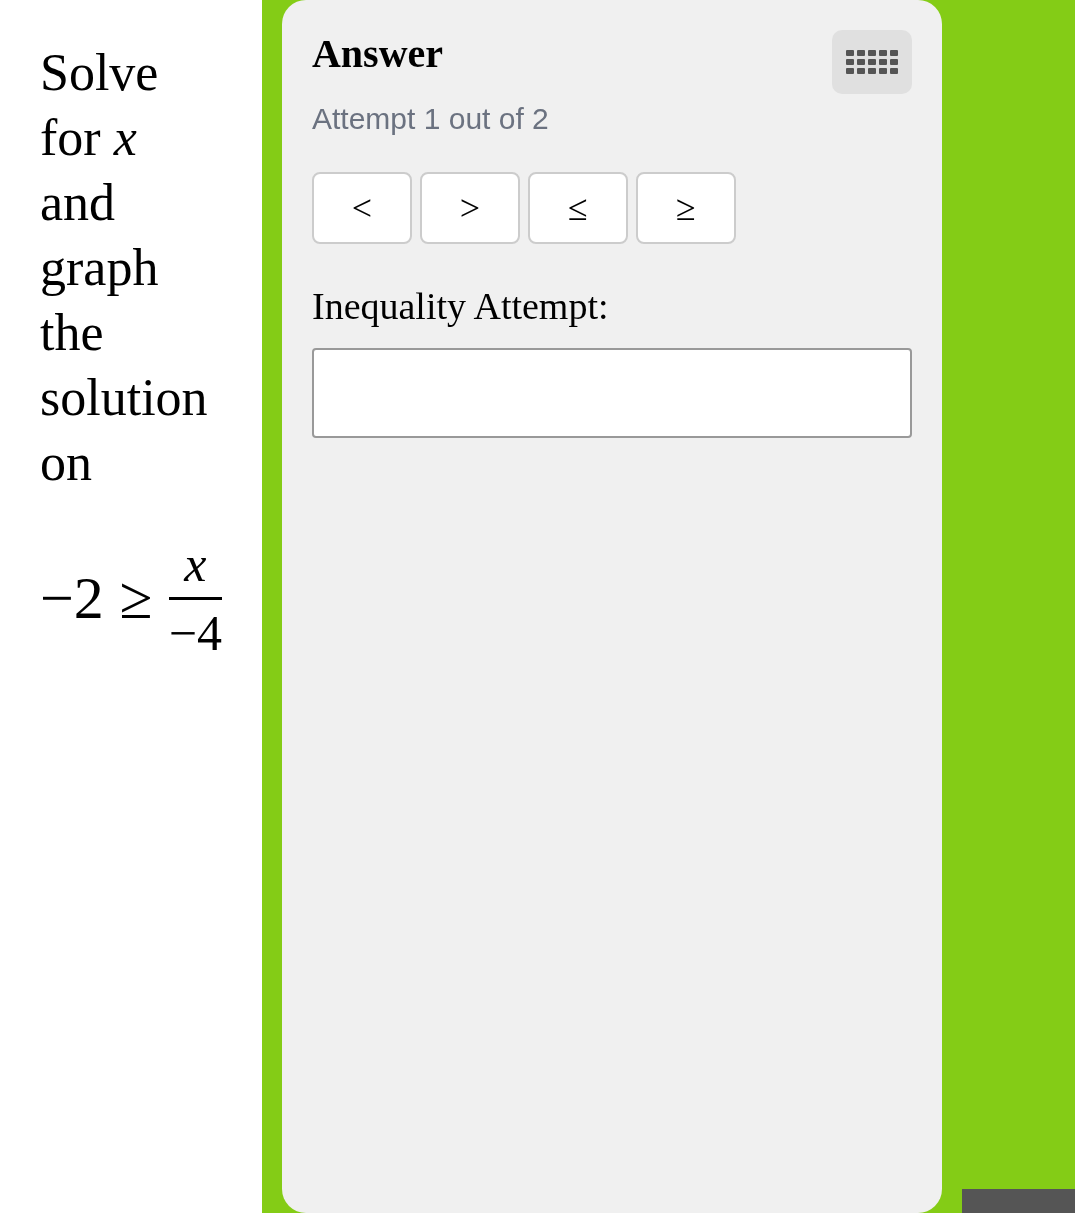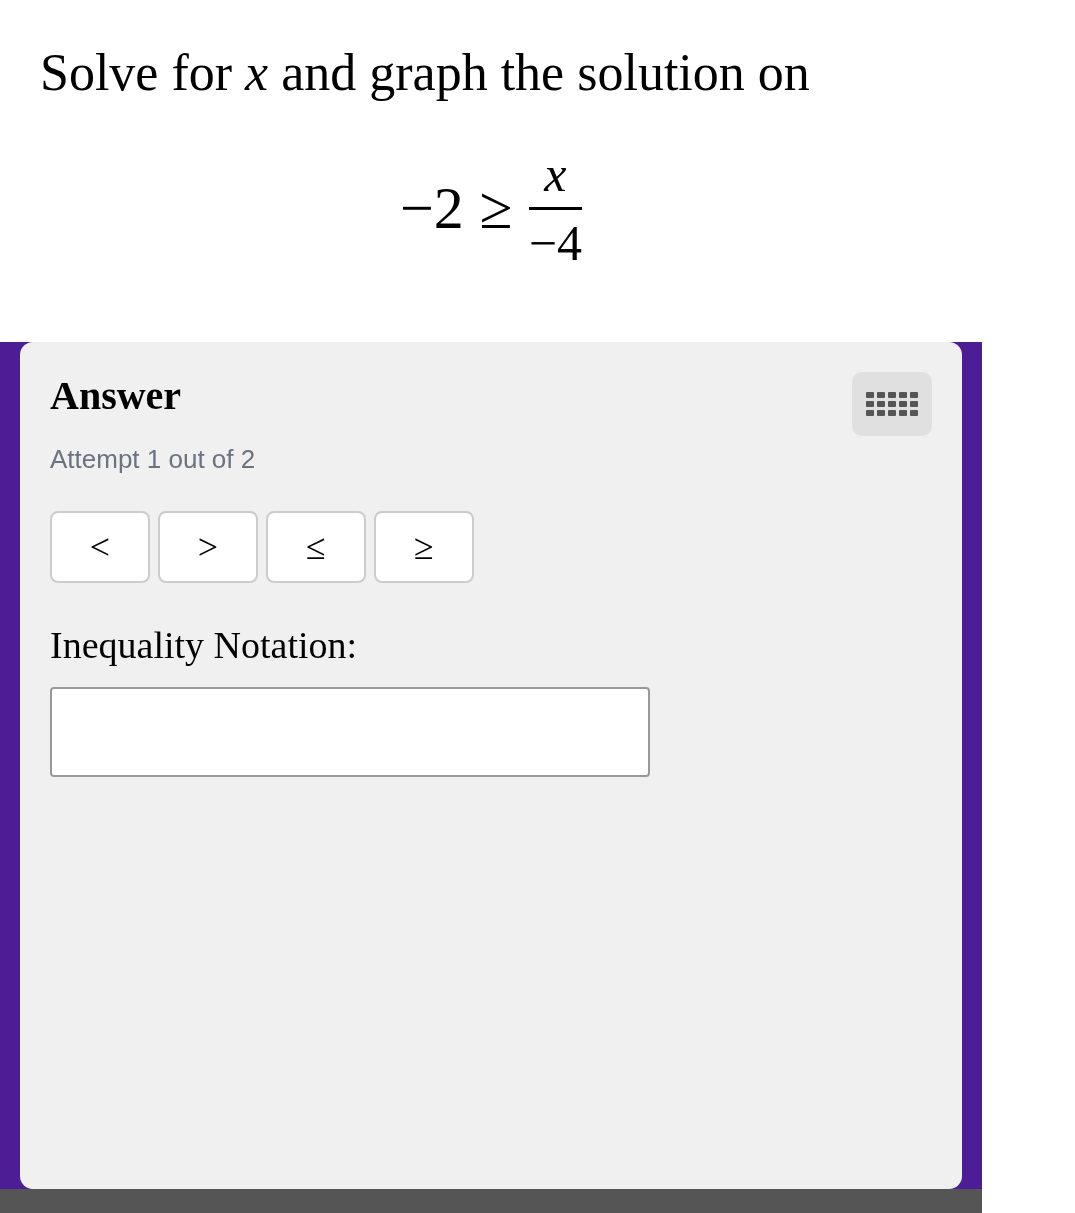--- a/index.html
+++ b/index.html
@@ -10,25 +10,24 @@
 
     body {
       width: 1075px;
       min-height: 1213px;
       background: #ffffff;
       font-family: Georgia, 'Times New Roman', serif;
       overflow-x: hidden;
     }
 
     .page-container {
-      width: 982px;
+      width: 1075px;
       min-height: 1213px;
-      background: #4c1d95;
-      display: flex;
-      flex-direction: column;
+      background: #84cc16;
+      display: flex;
     }
 
     .question-section {
       padding: 40px 40px 30px 40px;
       background: #ffffff;
     }
 
     .question-title {
       font-size: 52px;
       line-height: 1.25;
@@ -85,21 +84,21 @@
     }
 
     .fraction-denominator {
       font-size: 50px;
       padding-top: 4px;
       text-align: center;
     }
 
     .answer-section {
       background: #f0f0f0;
-      border-radius: 13px;
+      border-radius: 24px;
       margin: 0 20px 0 20px;
       padding: 30px 30px 60px 30px;
       flex: 1;
       position: relative;
     }
 
     .answer-header {
       display: flex;
       justify-content: space-between;
       align-items: flex-start;
@@ -133,21 +132,21 @@
     }
 
     .keyboard-icon-dot {
       width: 8px;
       height: 6px;
       background: #555;
       border-radius: 1px;
     }
 
     .attempt-text {
-      font-size: 26px;
+      font-size: 30px;
       color: #6b7280;
       font-family: Arial, sans-serif;
       margin-bottom: 36px;
     }
 
     .symbol-buttons {
       display: flex;
       gap: 8px;
       margin-bottom: 40px;
     }
@@ -242,19 +241,19 @@
 
     <div class="attempt-text">Attempt 1 out of 2</div>
 
     <div class="symbol-buttons">
       <button class="symbol-btn">&lt;</button>
       <button class="symbol-btn">&gt;</button>
       <button class="symbol-btn">≤</button>
       <button class="symbol-btn">≥</button>
     </div>
 
-    <div class="inequality-label">Inequality Notation:</div>
+    <div class="inequality-label">Inequality Attempt:</div>
 
     <input class="inequality-input" type="text" placeholder="" style="">
   </div>
 
   <div class="bottom-bar"></div>
 </div>
 
 </body></html>

